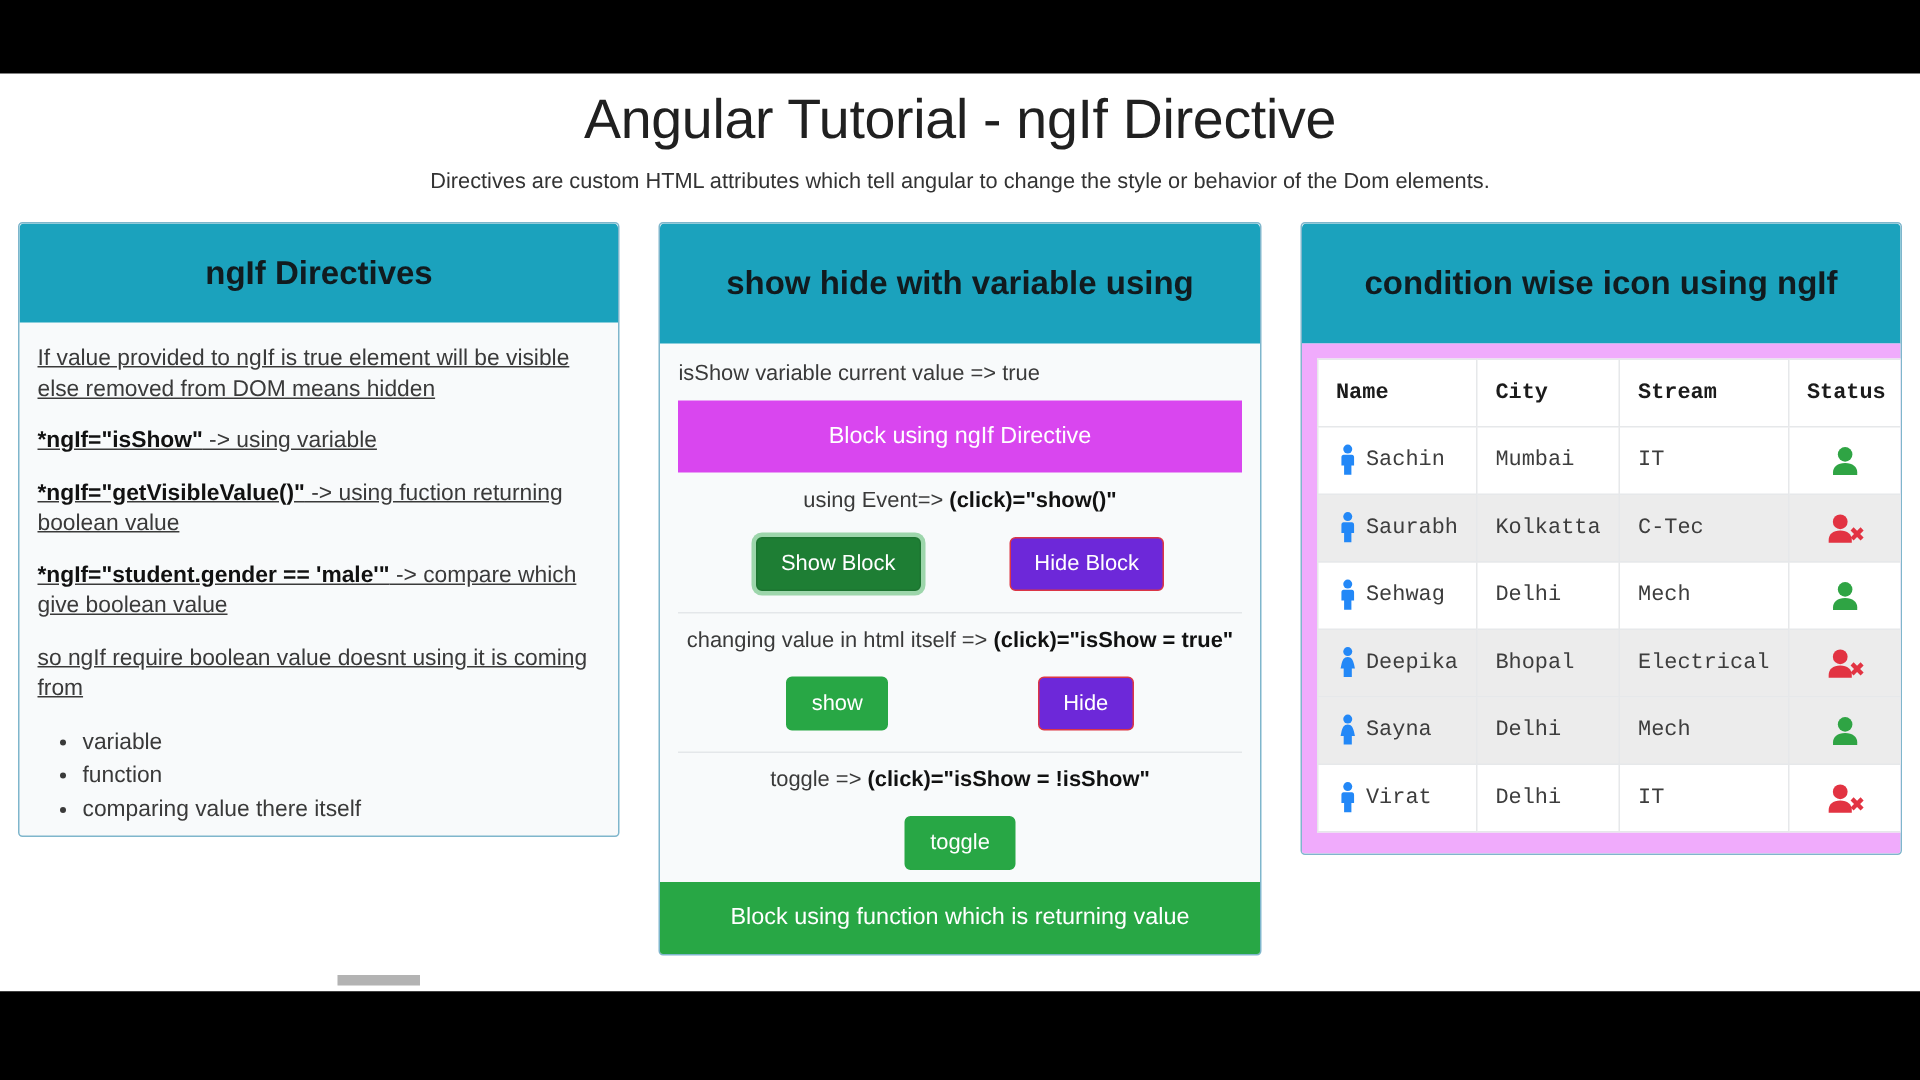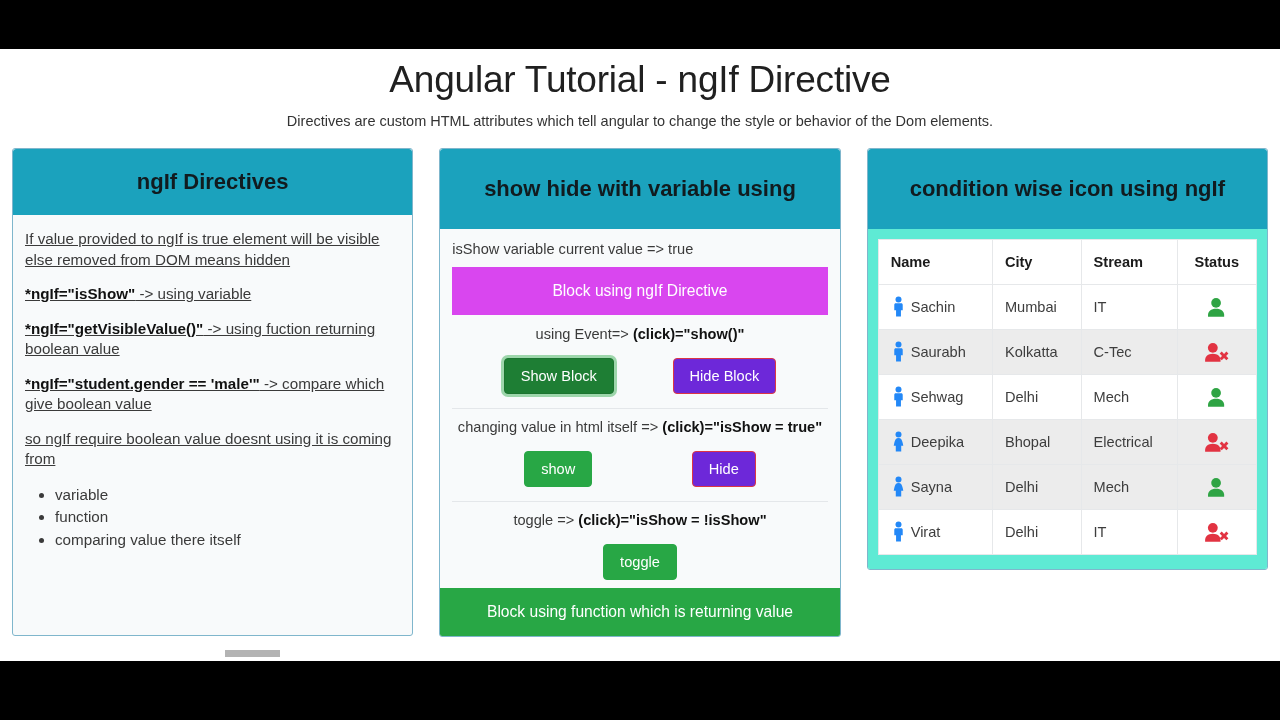--- a/index.html
+++ b/index.html
@@ -54,21 +54,21 @@
     text-align: center;
     font-size: 22px;
     font-weight: 600;
     padding: 20px 8px;
     border-radius: 3px 3px 0 0;
   }
   .card-head.tall { padding: 27px 8px; }
   .card-body { padding: 14px 12px 16px 12px; }
 
   
-  .c1 { height: 488px; }
+  .c1 { height: 410px; }
   .c1 p {
     font-size: 15.2px;
     color: #3a3a3a;
     line-height: 1.35;
     margin-bottom: 14px;
     text-decoration: underline;
   }
   .c1 p b { color: #111; font-weight: 700; }
   .c1 ul { margin: 4px 0 0 30px; }
   .c1 li { font-size: 15.2px; color: #3a3a3a; line-height: 1.5; }
@@ -106,21 +106,21 @@
   }
   .btn-success { background: #28a745; border-color: #28a745; }
   .btn-danger  { background: #6d28d9; border-color: #dc3545; }
   .btn-success-active {
     background: #1e7e34; border-color: #1c7430;
     box-shadow: 0 0 0 3px rgba(72,180,97,0.52);
   }
   .sep { border-top: 1px solid #e4e7ea; margin: 2px 0 10px 0; }
 
   
-  .c3-body { padding: 10px 10px 14px 10px; background: #5eead4; }
+  .c3-body { padding: 10px 10px 14px 10px; background: #f0abfc; font-family: Liberation Mono, monospace; }
   table.tbl { width: 100%; border-collapse: collapse; background: #fff; }
   table.tbl th, table.tbl td {
     border: 1px solid #e6e8ea;
     padding: 11px 12px;
     text-align: left;
     font-size: 14.6px;
     color: #3d3d3d;
     vertical-align: middle;
   }
   table.tbl th { font-weight: 700; color: #1b1b1b; padding: 14px 12px; }

